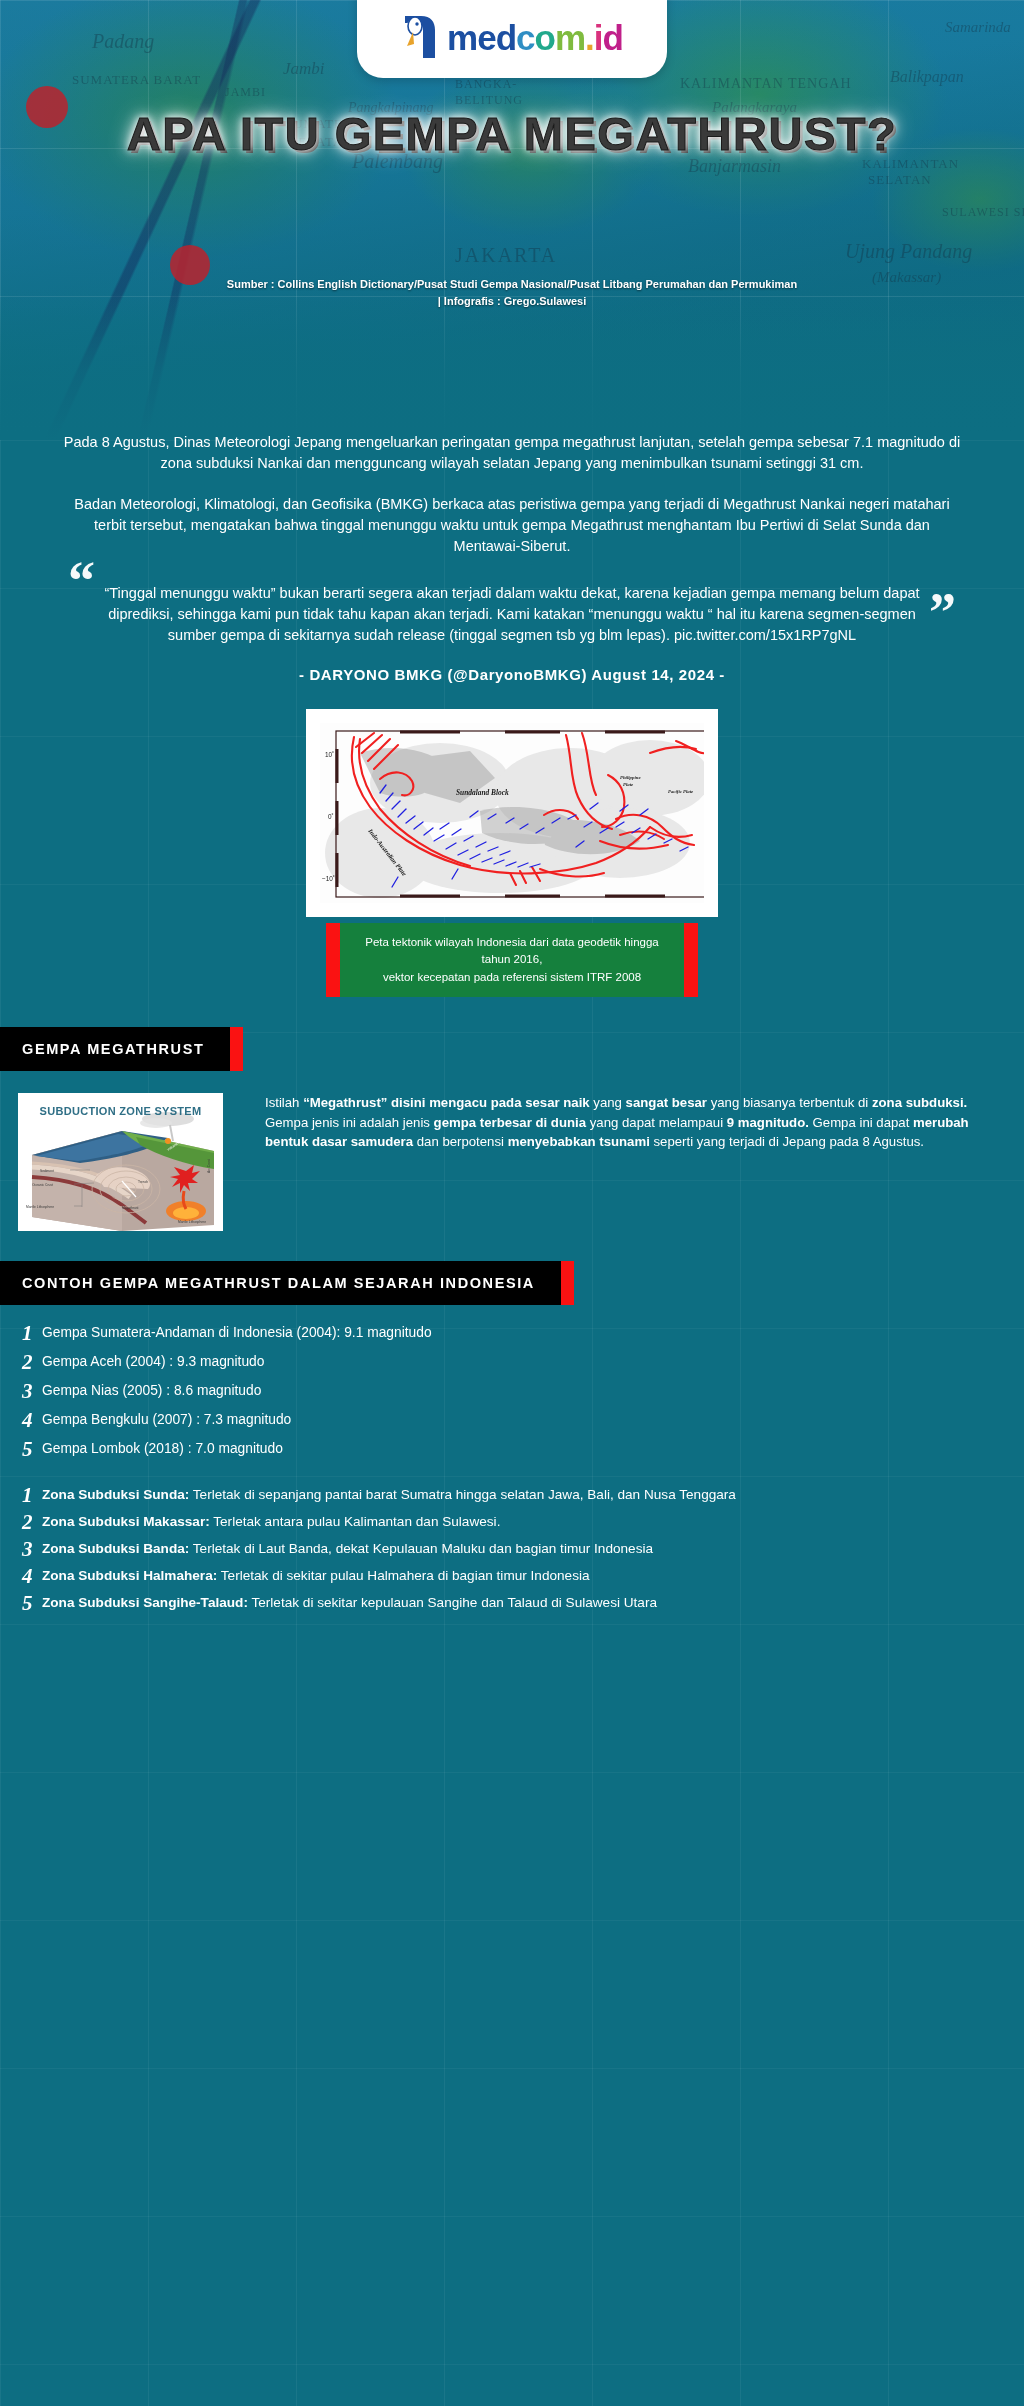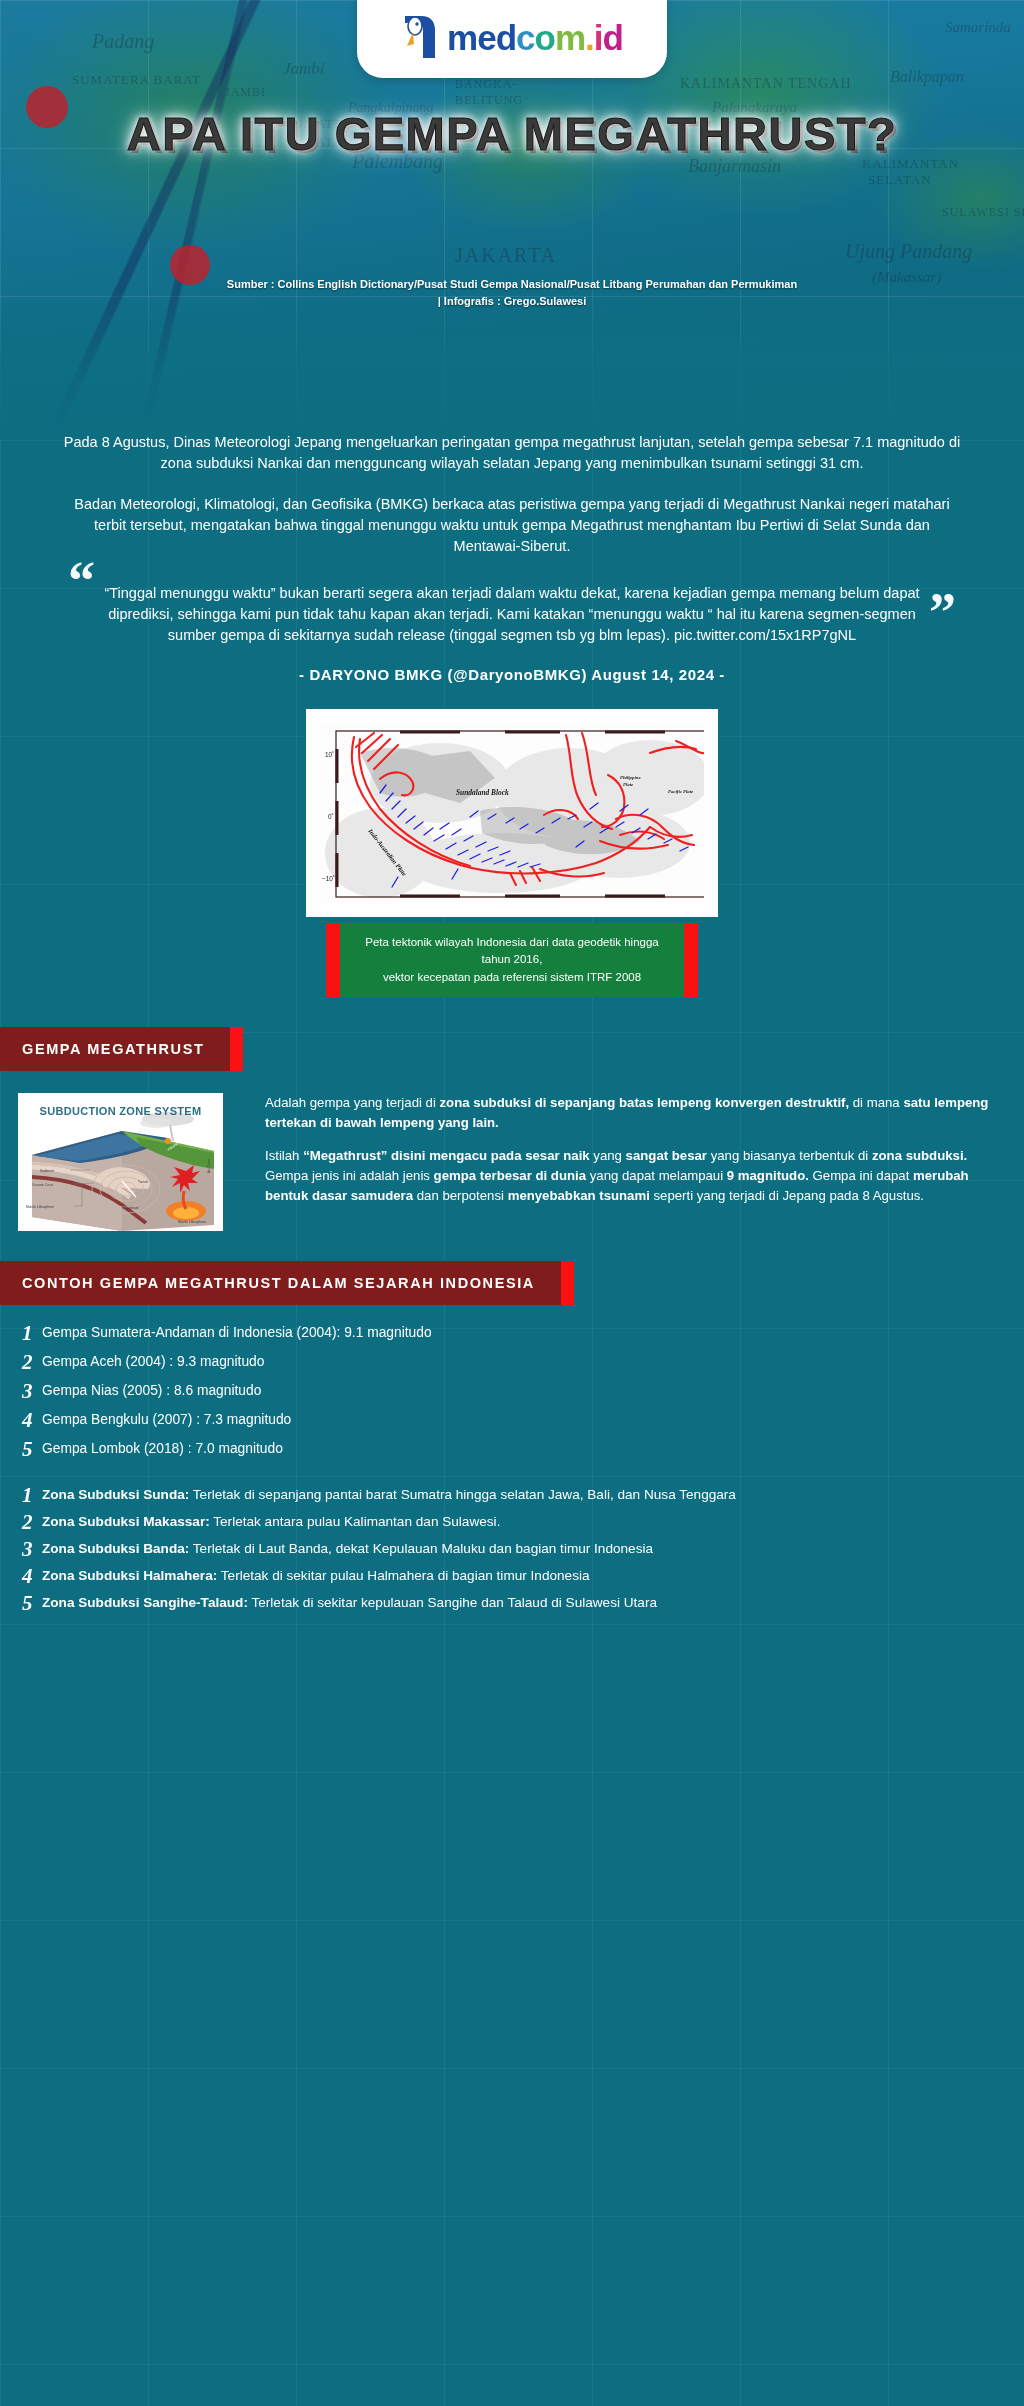--- a/index.html
+++ b/index.html
@@ -105,21 +105,21 @@
   .cap-row { display:flex; align-items:stretch; margin-top:6px; }
   .cap-bar { width:14px; background:#fa1212; }
   .caption {
     background:#15803d; color:#ffffff; font-size:11.5px; text-align:center;
     padding:11px 16px; line-height:1.5; width:344px;
   }
 
   
   .sec-head { display:flex; align-items:stretch; margin-top:30px; }
   .sec-head .bar-label {
-    background:#7f1d1d; color:#ffffff; font-size:14.5px; font-weight:bold;
+    background:#000000; color:#ffffff; font-size:14.5px; font-weight:bold;
     letter-spacing:1.6px; padding:14px 26px 14px 22px; display:flex; align-items:center;
   }
   .sec-head .bar-accent { width:13px; background:#fa1212; }
 
   
   .def-row { display:flex; gap:42px; padding:22px 28px 0 18px; align-items:flex-start; }
   .sub-img {
     width:205px; height:138px; background:#ffffff; position:relative; overflow:hidden;
     flex:0 0 auto;
   }
@@ -416,21 +416,20 @@
         </g>
         <g stroke="#7a7a7a" stroke-width="0.5">
           <line x1="52" y1="77" x2="72" y2="77"></line>
             <line x1="56" y1="91" x2="76" y2="90"></line>
           <line x1="56" y1="113" x2="64" y2="113"></line>
             <line x1="64" y1="92" x2="64" y2="114"></line>
         </g>
       </svg>
     </div>
     <div class="def-text">
-      <p>Adalah gempa yang terjadi di <b>zona subduksi di sepanjang batas lempeng konvergen destruktif,</b> di mana <b>satu lempeng tertekan di bawah lempeng yang lain.</b></p>
       <p>Istilah <b>“Megathrust” disini mengacu pada sesar naik</b> yang <b>sangat besar</b> yang biasanya terbentuk di <b>zona subduksi.</b> Gempa jenis ini adalah jenis <b>gempa terbesar di dunia</b> yang dapat melampaui <b>9 magnitudo.</b> Gempa ini dapat <b>merubah bentuk dasar samudera</b> dan berpotensi <b>menyebabkan tsunami</b> seperti yang terjadi di Jepang pada 8 Agustus.</p>
     </div>
   </div>
 
   <div class="sec-head">
     <div class="bar-label">CONTOH GEMPA MEGATHRUST DALAM SEJARAH INDONESIA</div>
     <div class="bar-accent"></div>
   </div>
   <div class="num-list" id="contoh-list">
       <div class="num-item">

